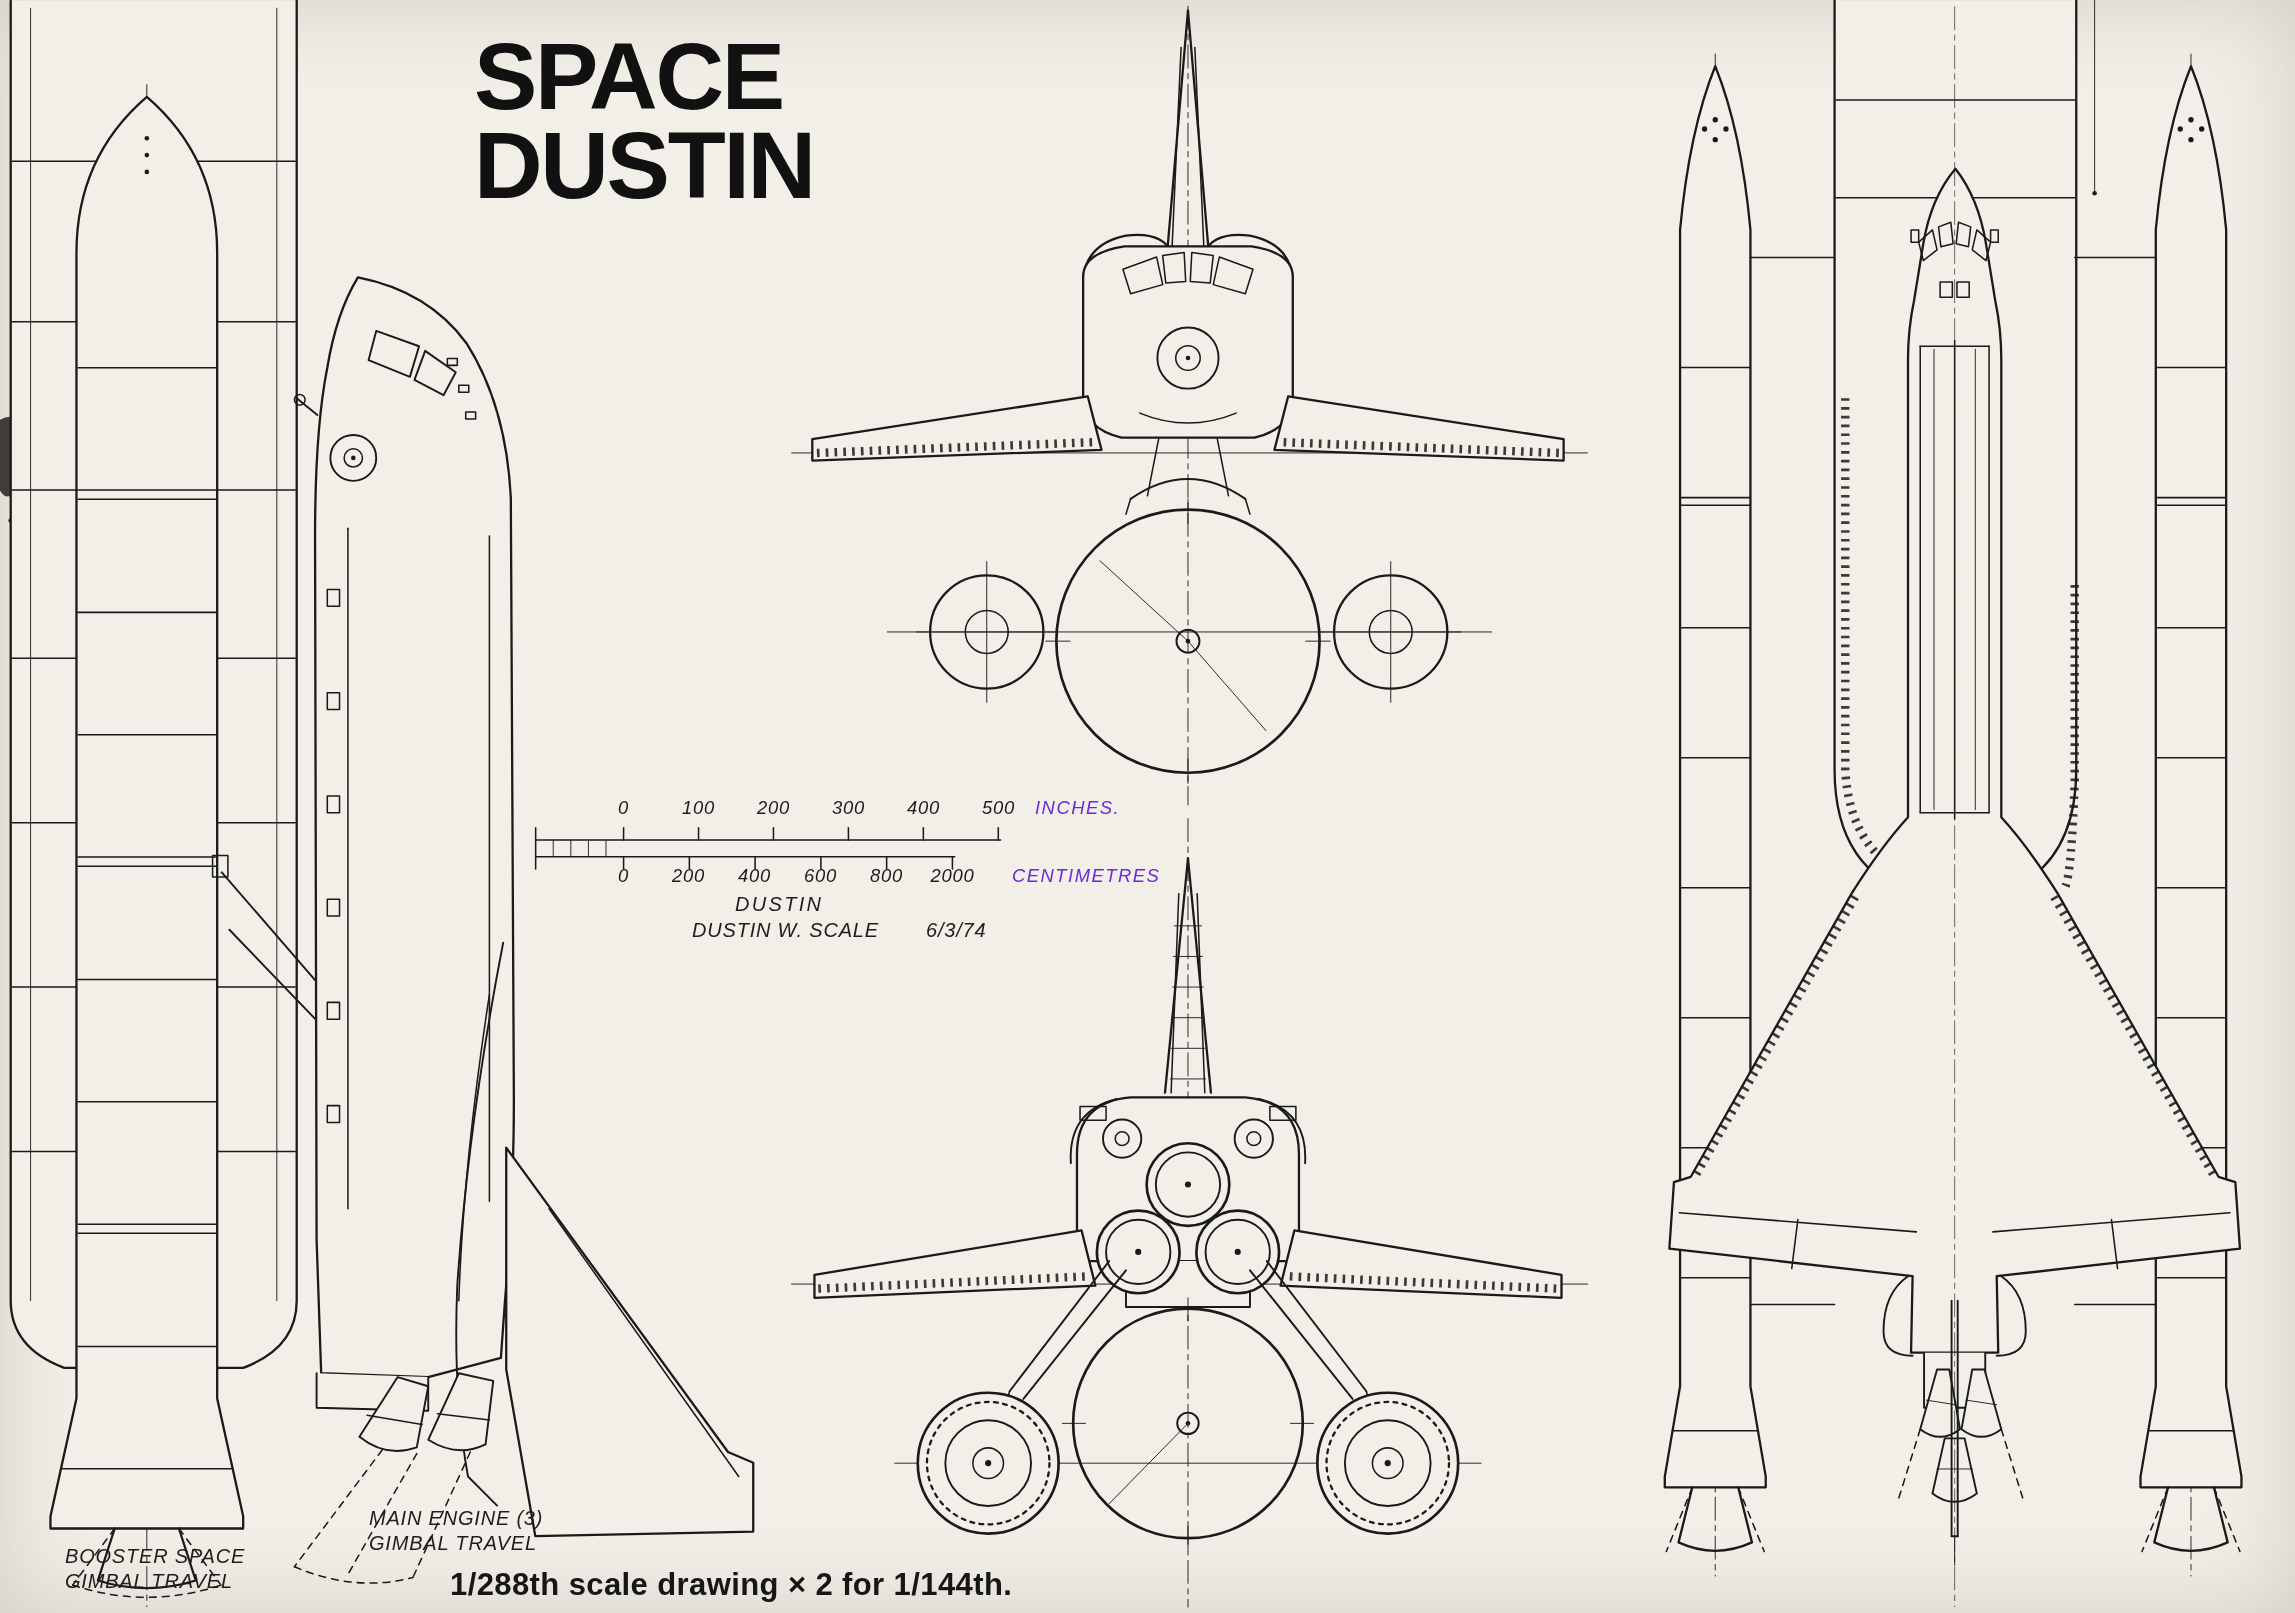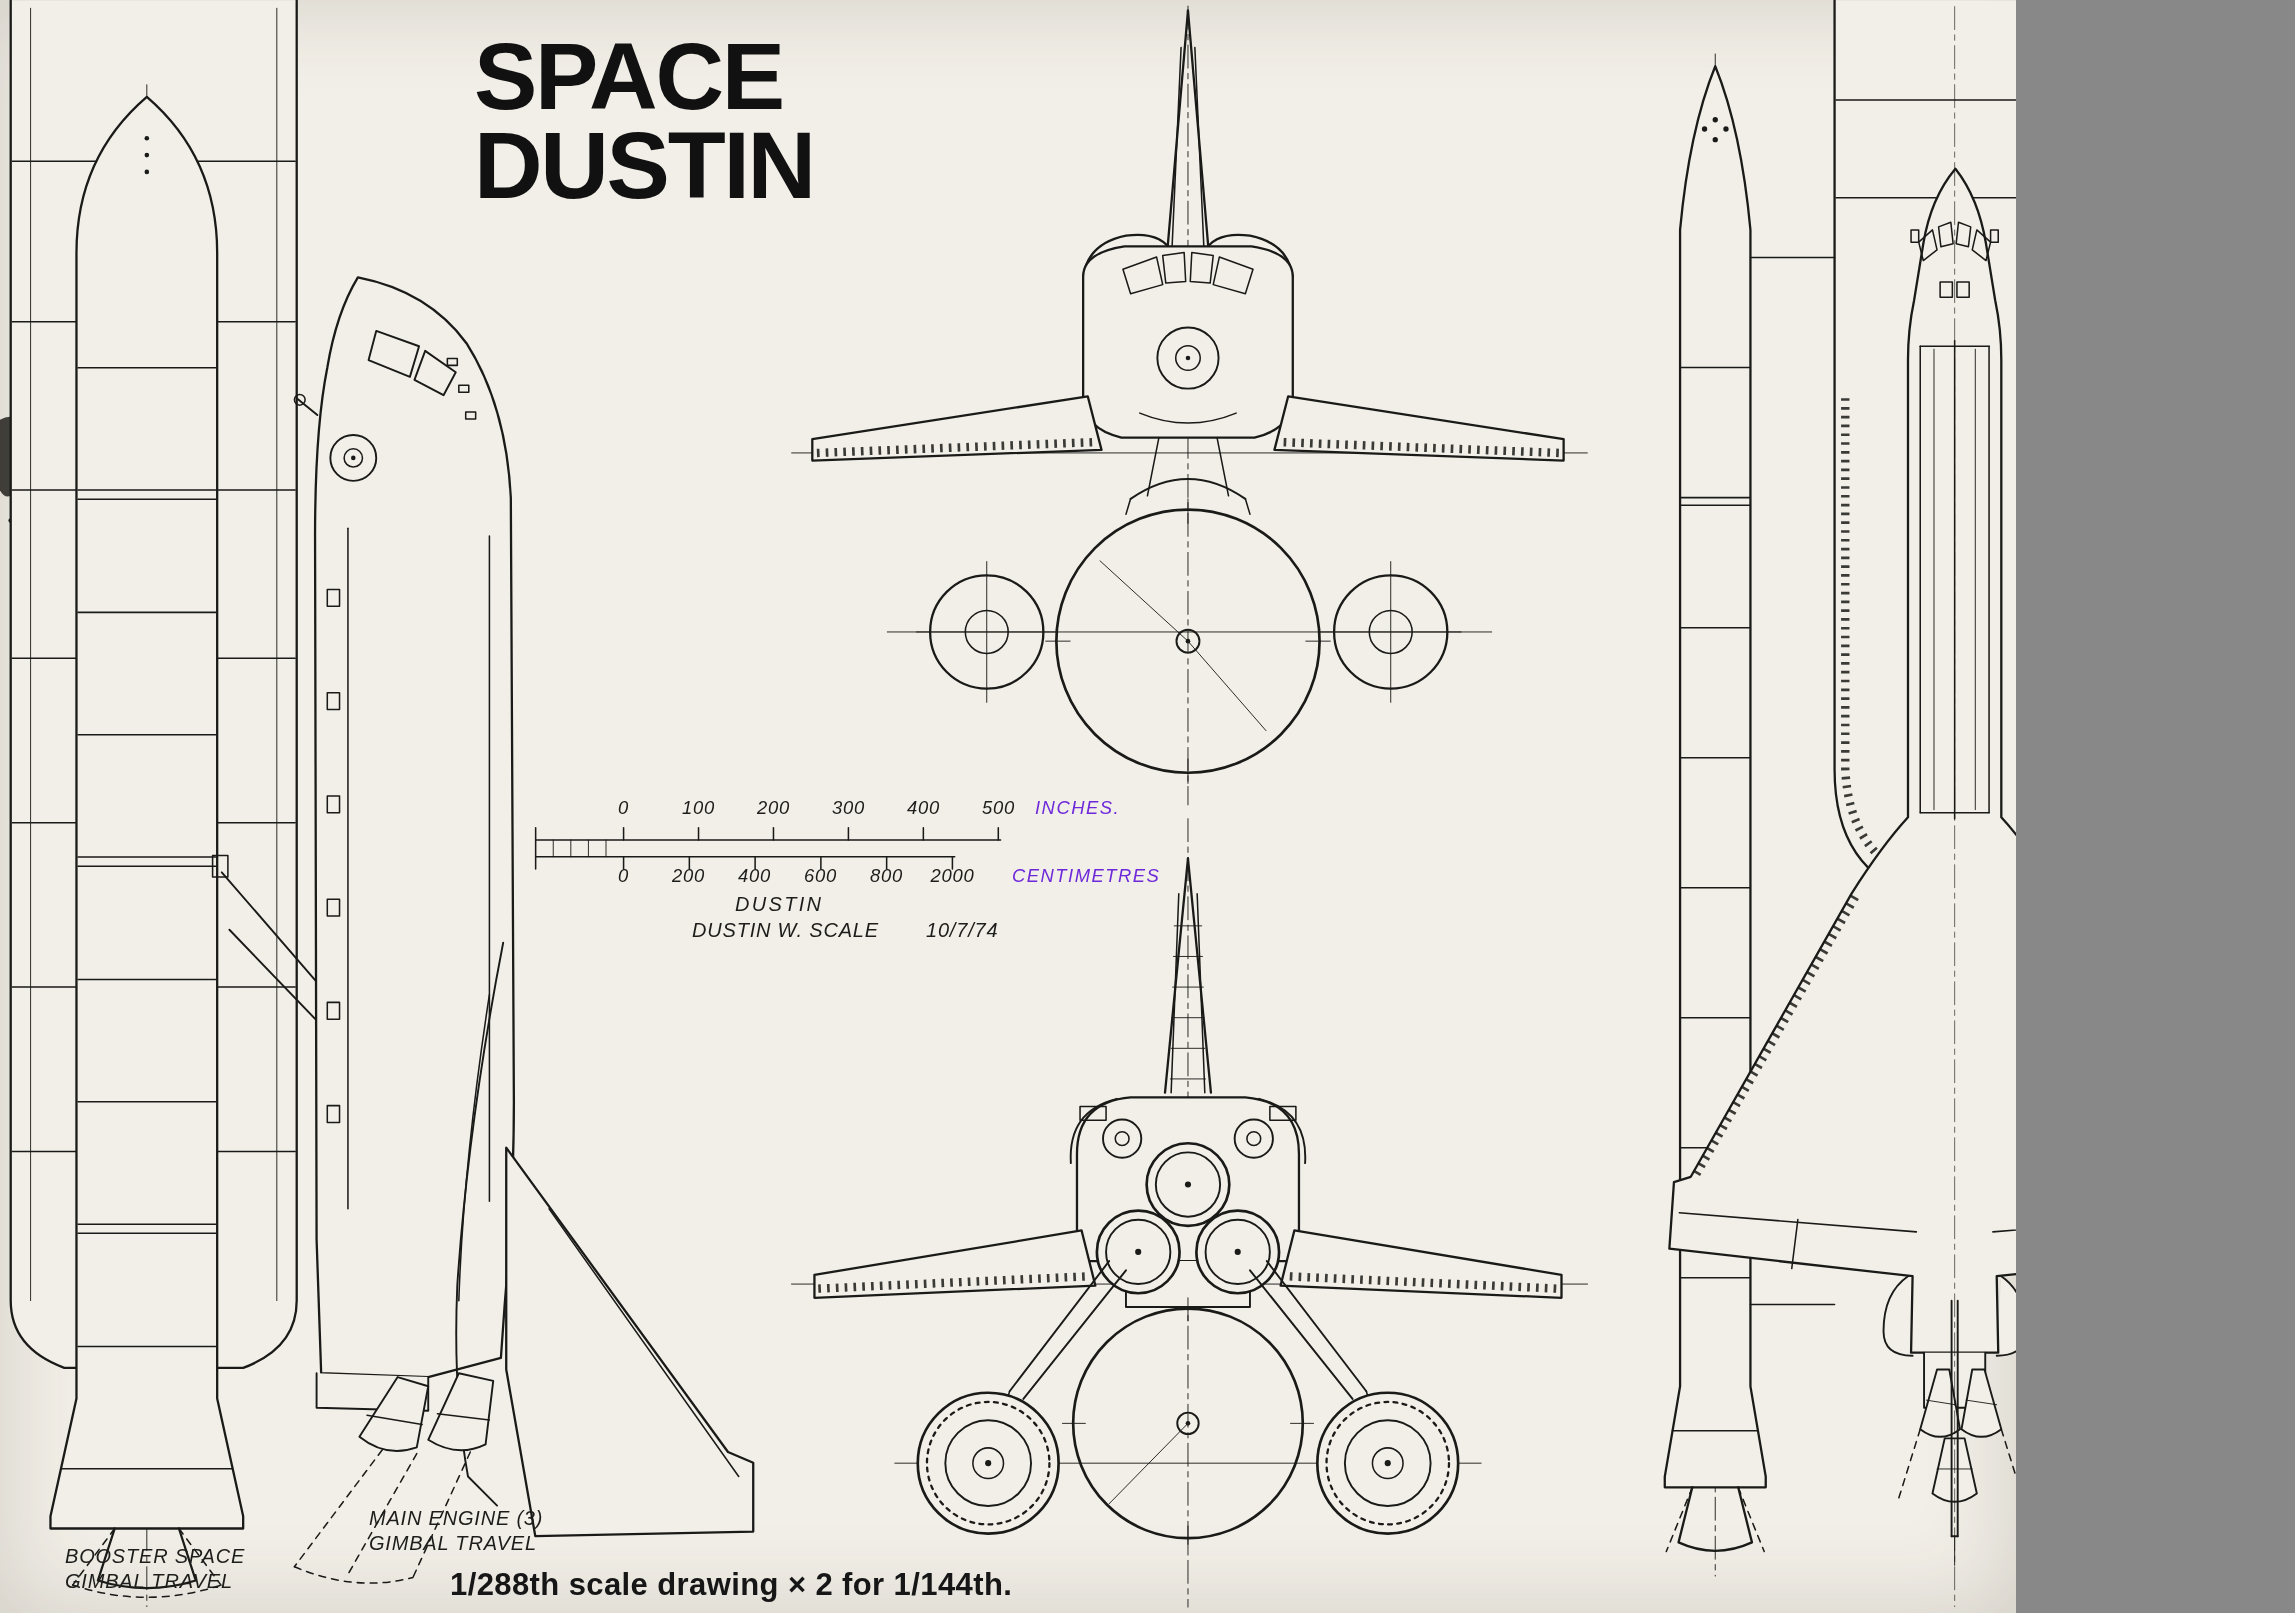--- a/index.html
+++ b/index.html
@@ -2,21 +2,21 @@
 <html style="--paper: #f2efe8; --ink: #1a1a18;font-size:12.2px"><head>
 <meta charset="utf-8">
 <style>
   :root{
     --paper:#f2efe8;
     --ink:#1a1a18;
   }
   html,body{margin:0;padding:0;background:#888;}
   .page{
     position:relative;
-    width:2016px;height:1614px;
+    width:2295px;height:1614px;
     background:var(--paper);
     font-family:"Liberation Sans", sans-serif;
     color:var(--ink);
     overflow:hidden;
     box-shadow:inset 0 0 92px rgba(60,55,40,.18);
   }
   svg{position:absolute;overflow:visible;}
   svg *{stroke:var(--ink);fill:none;stroke-width:3;stroke-linecap:round;stroke-linejoin:round;}
   svg .fillp{fill:var(--paper);}
   svg .sw1{stroke-width:1.2;}
@@ -458,21 +458,21 @@
     <span class="tick-num" style="left:624px;top:865px">0</span>
     <span class="tick-num" style="left:689px;top:865px">200</span>
     <span class="tick-num" style="left:755px;top:865px">400</span>
     <span class="tick-num" style="left:821px;top:865px">600</span>
     <span class="tick-num" style="left:887px;top:865px">800</span>
     <span class="tick-num" style="left:953px;top:865px">2000</span>
     <span class="unit" style="left:1012px;top:865px">CENTIMETRES</span>
 
     <span class="hand" style="left:735px;top:892px;letter-spacing:2.3px">DUSTIN</span>
     <span class="hand" style="left:692px;top:918px">DUSTIN W. SCALE</span>
-    <span class="hand" style="left:926px;top:918px">10/7/74</span>
+    <span class="hand" style="left:926px;top:918px">6/3/74</span>
   </div>
 
   <div class="hand" style="left:65px;top:1544px">
     <div>BOOSTER SPACE</div>
     <div>GIMBAL TRAVEL</div>
   </div>
 
   <div class="hand" style="left:369px;top:1506px">
     <div>MAIN ENGINE (3)</div>
     <div>GIMBAL TRAVEL</div>

